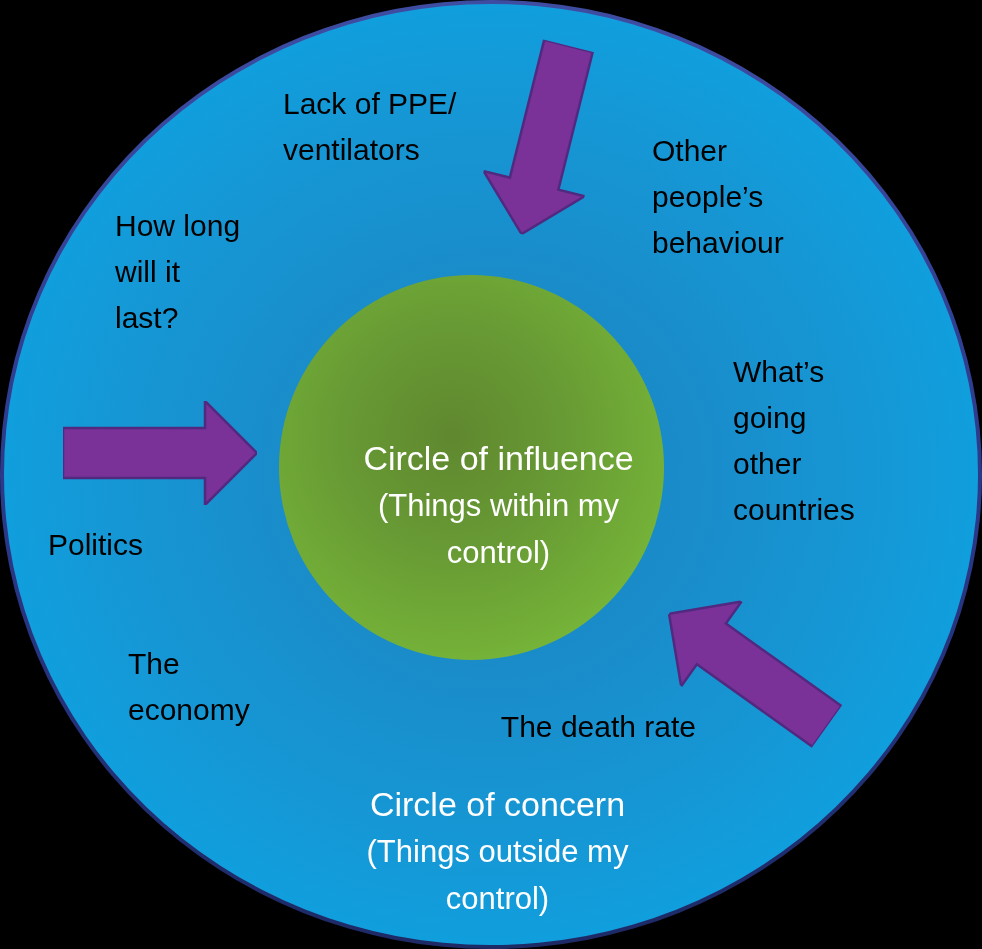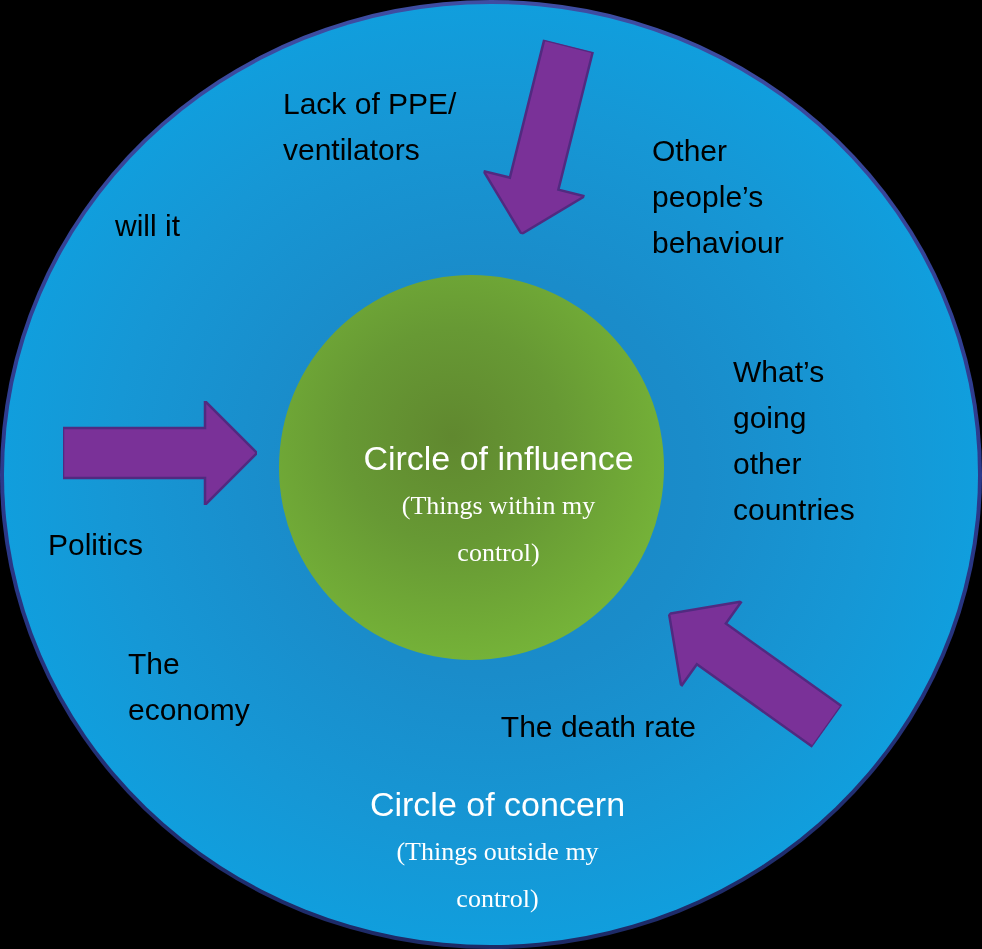--- a/index.html
+++ b/index.html
@@ -37,21 +37,21 @@
       var(--inner-fill-center) 0%, #679934 35%, #72ad37 65%, var(--inner-fill-edge) 100%);
   }
   .label{
     position:absolute;color:var(--label-text);
     font-size:30px;line-height:46px;white-space:nowrap;
   }
   .center-block{
     position:absolute;color:var(--circle-text);text-align:center;line-height:47px;
   }
   .circle-title{font-size:34px;}
-  .circle-sub{font-size:26px;font-family:Liberation Serif, serif;}
+  .circle-sub{font-size:31px;}
   .arrow{position:absolute;width:194px;height:104px;transform-origin:50% 50%;}
   .arrow polygon{fill:var(--arrow-fill);stroke:var(--arrow-stroke);stroke-width:2.5;}
   .arrow-top{left:448px;top:88px;transform:rotate(104deg);}
   .arrow-left{left:63px;top:401px;transform:rotate(0deg);}
   .arrow-bottom-right{left:651px;top:618px;transform:rotate(-144.5deg);}
 </style>
 </head>
 <body>
 
 <div id="stage">
@@ -77,21 +77,23 @@
     <div>ventilators</div>
   </div>
 
   <div class="label" style="left:652px;top:128px;">
     <div>Other</div>
     <div>people’s</div>
     <div>behaviour</div>
   </div>
 
   <div class="label" style="left:115px;top:203px;">
+    <div>How long</div>
     <div>will it</div>
+    <div>last?</div>
   </div>
 
   <div class="label" style="left:733px;top:349px;">
     <div>What’s</div>
     <div>going</div>
     <div>other</div>
     <div>countries</div>
   </div>
 
   <div class="label" style="left:48px;top:522px;text-align:right;">

